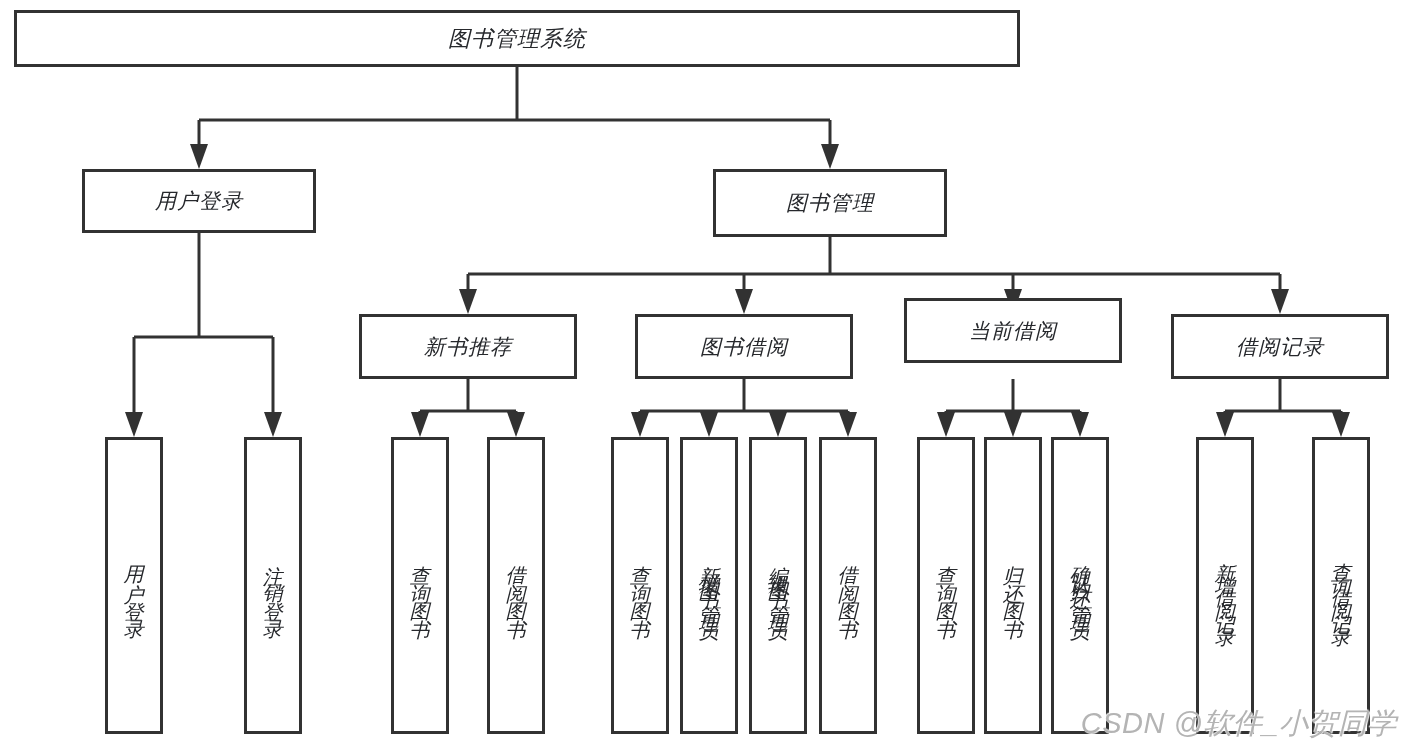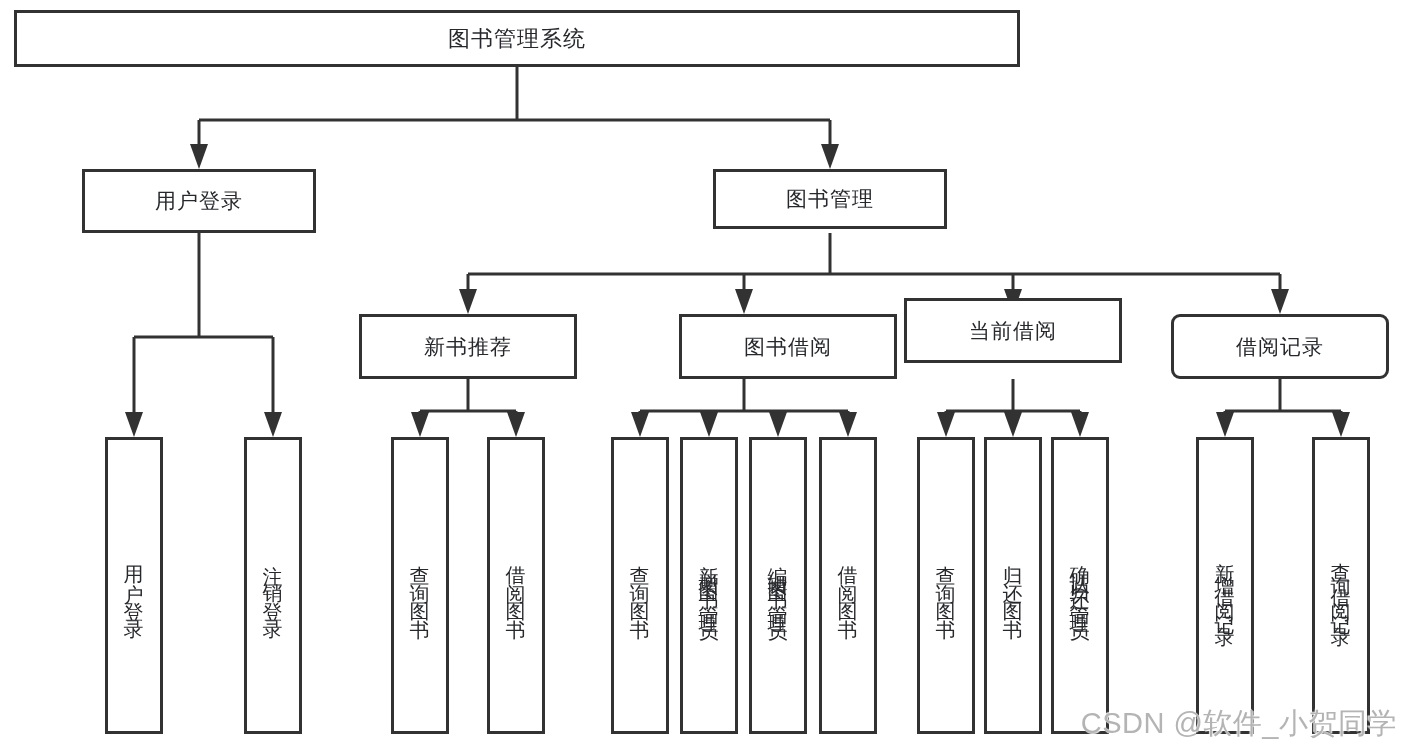--- a/index.html
+++ b/index.html
@@ -7,20 +7,21 @@
     --text:#26282c;
     --box-bg:#ffffff;
     --page-bg:#ffffff;
     --watermark:#b4b4b4;
   }
   html,body{margin:0;padding:0;background:var(--page-bg);}
   body{font-family:"Liberation Sans","DejaVu Sans",sans-serif;}
   .canvas{
     position:relative;width:1405px;height:747px;background:var(--page-bg);
     overflow:hidden;
+    font-style:italic;
   }
   svg.connectors{position:absolute;left:0;top:0;z-index:1;}
   .node{
     position:absolute;z-index:2;box-sizing:border-box;
     background:var(--box-bg);border:3px solid var(--line);
     display:flex;align-items:center;justify-content:center;
     color:var(--text);font-size:21px;letter-spacing:1px;
   }
   .node.root{font-size:22px;}
   .leaf{
@@ -102,34 +103,34 @@
       <polygon points="1332,412 1350,412 1341,437" fill="#323232"></polygon>
     </svg>
 
   <div class="node root" style="left:14px;top:10px;width:1006px;height:57px;">
     <span>图书管理系统</span>
   </div>
 
   <div class="node" style="left:82px;top:169px;width:234px;height:64px;">
     <span>用户登录</span>
   </div>
-  <div class="node" style="left:713px;top:169px;width:234px;height:60px;">
+  <div class="node" style="left:713px;top:169px;width:234px;height:68px;">
     <span>图书管理</span>
   </div>
 
   <div class="node" style="left:359px;top:314px;width:218px;height:65px;">
     <span>新书推荐</span>
   </div>
-  <div class="node" style="left:635px;top:314px;width:218px;height:65px;margin-left:44px;">
+  <div class="node" style="left:635px;top:314px;width:218px;height:65px;">
     <span>图书借阅</span>
   </div>
   <div class="node" style="left:904px;top:298px;width:218px;height:65px;">
     <span>当前借阅</span>
   </div>
-  <div class="node" style="left:1171px;top:314px;width:218px;height:65px;border-radius:9px;">
+  <div class="node" style="left:1171px;top:314px;width:218px;height:65px;">
     <span>借阅记录</span>
   </div>
 
   <div class="leaf" style="left:105px;">
     <span class="vtext">用户登录</span>
   </div>
   <div class="leaf" style="left:244px;">
     <span class="vtext">注销登录</span>
   </div>
 

